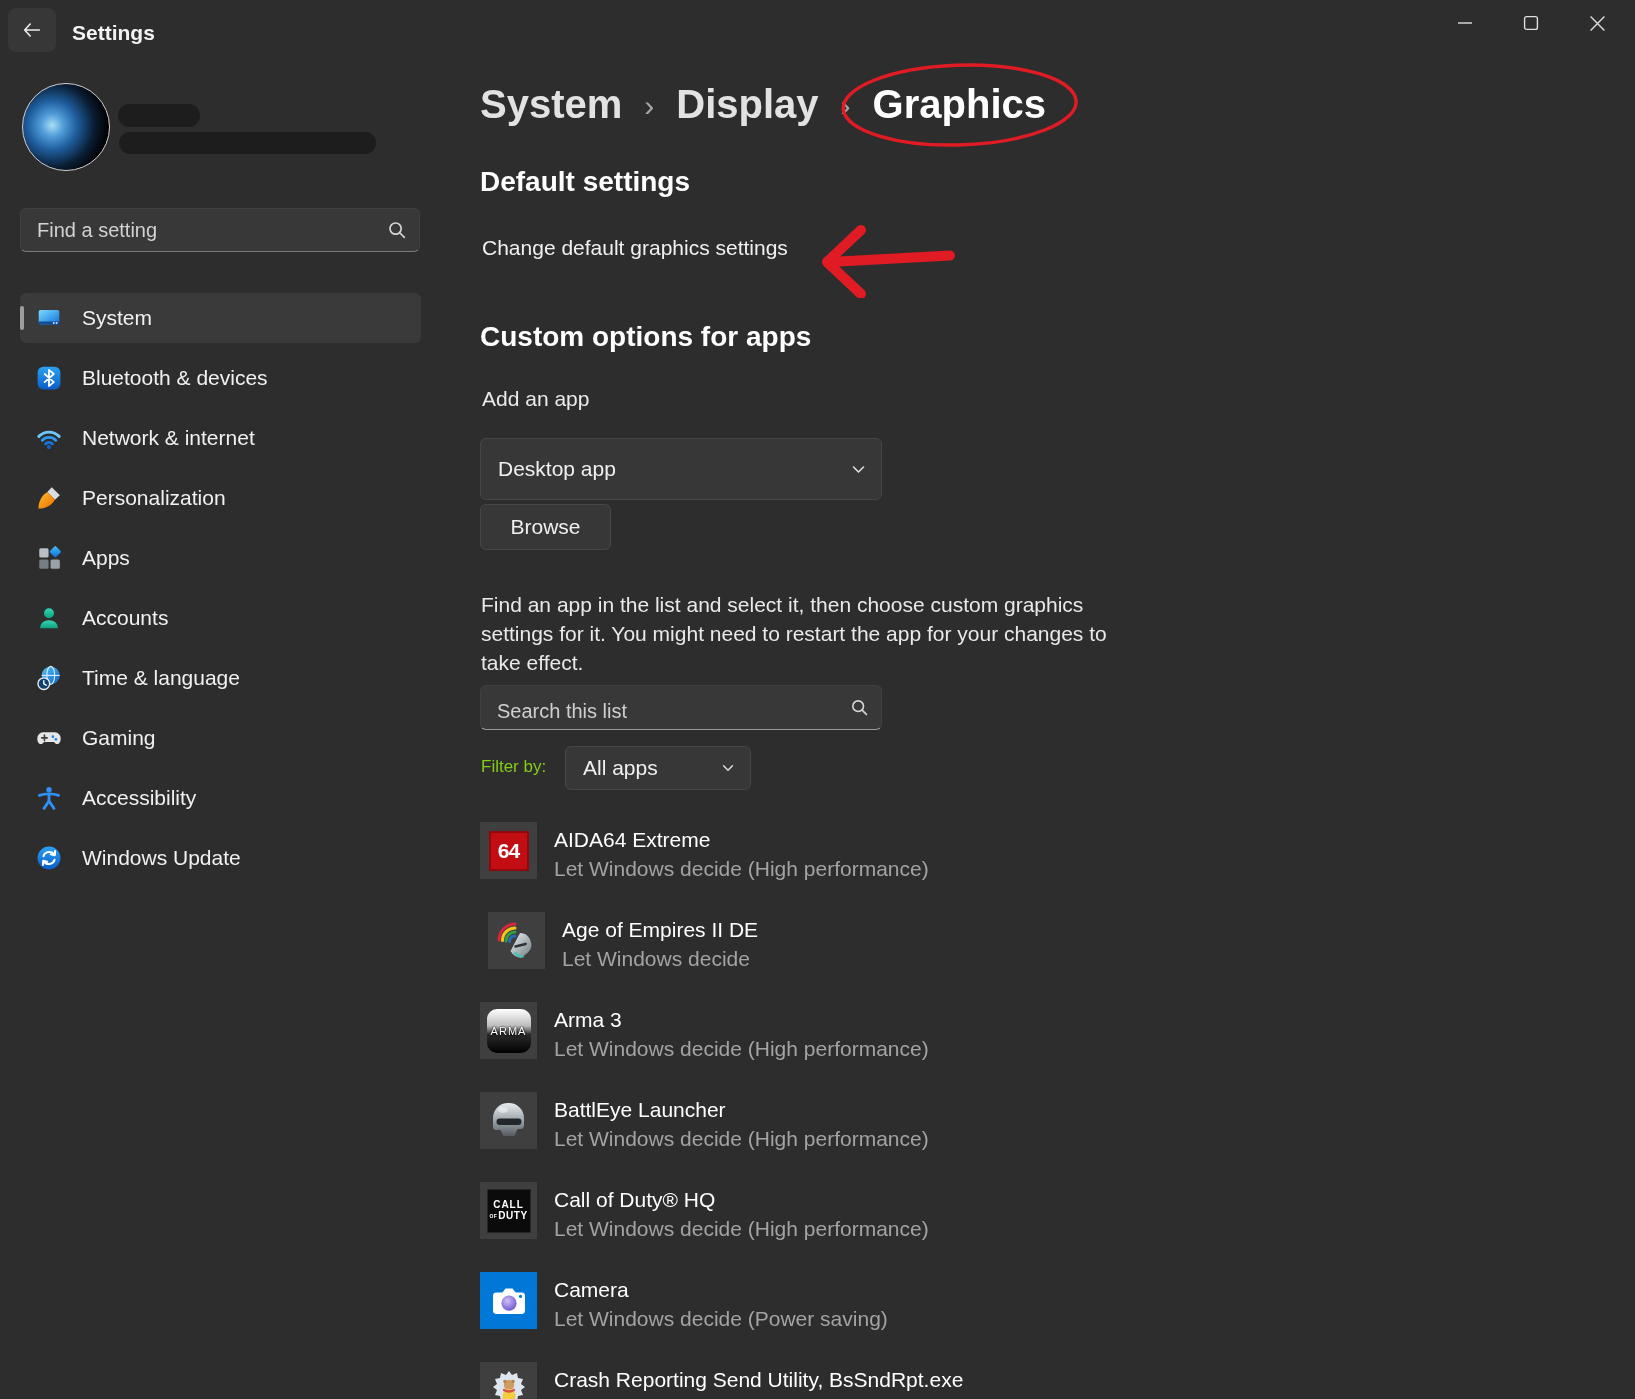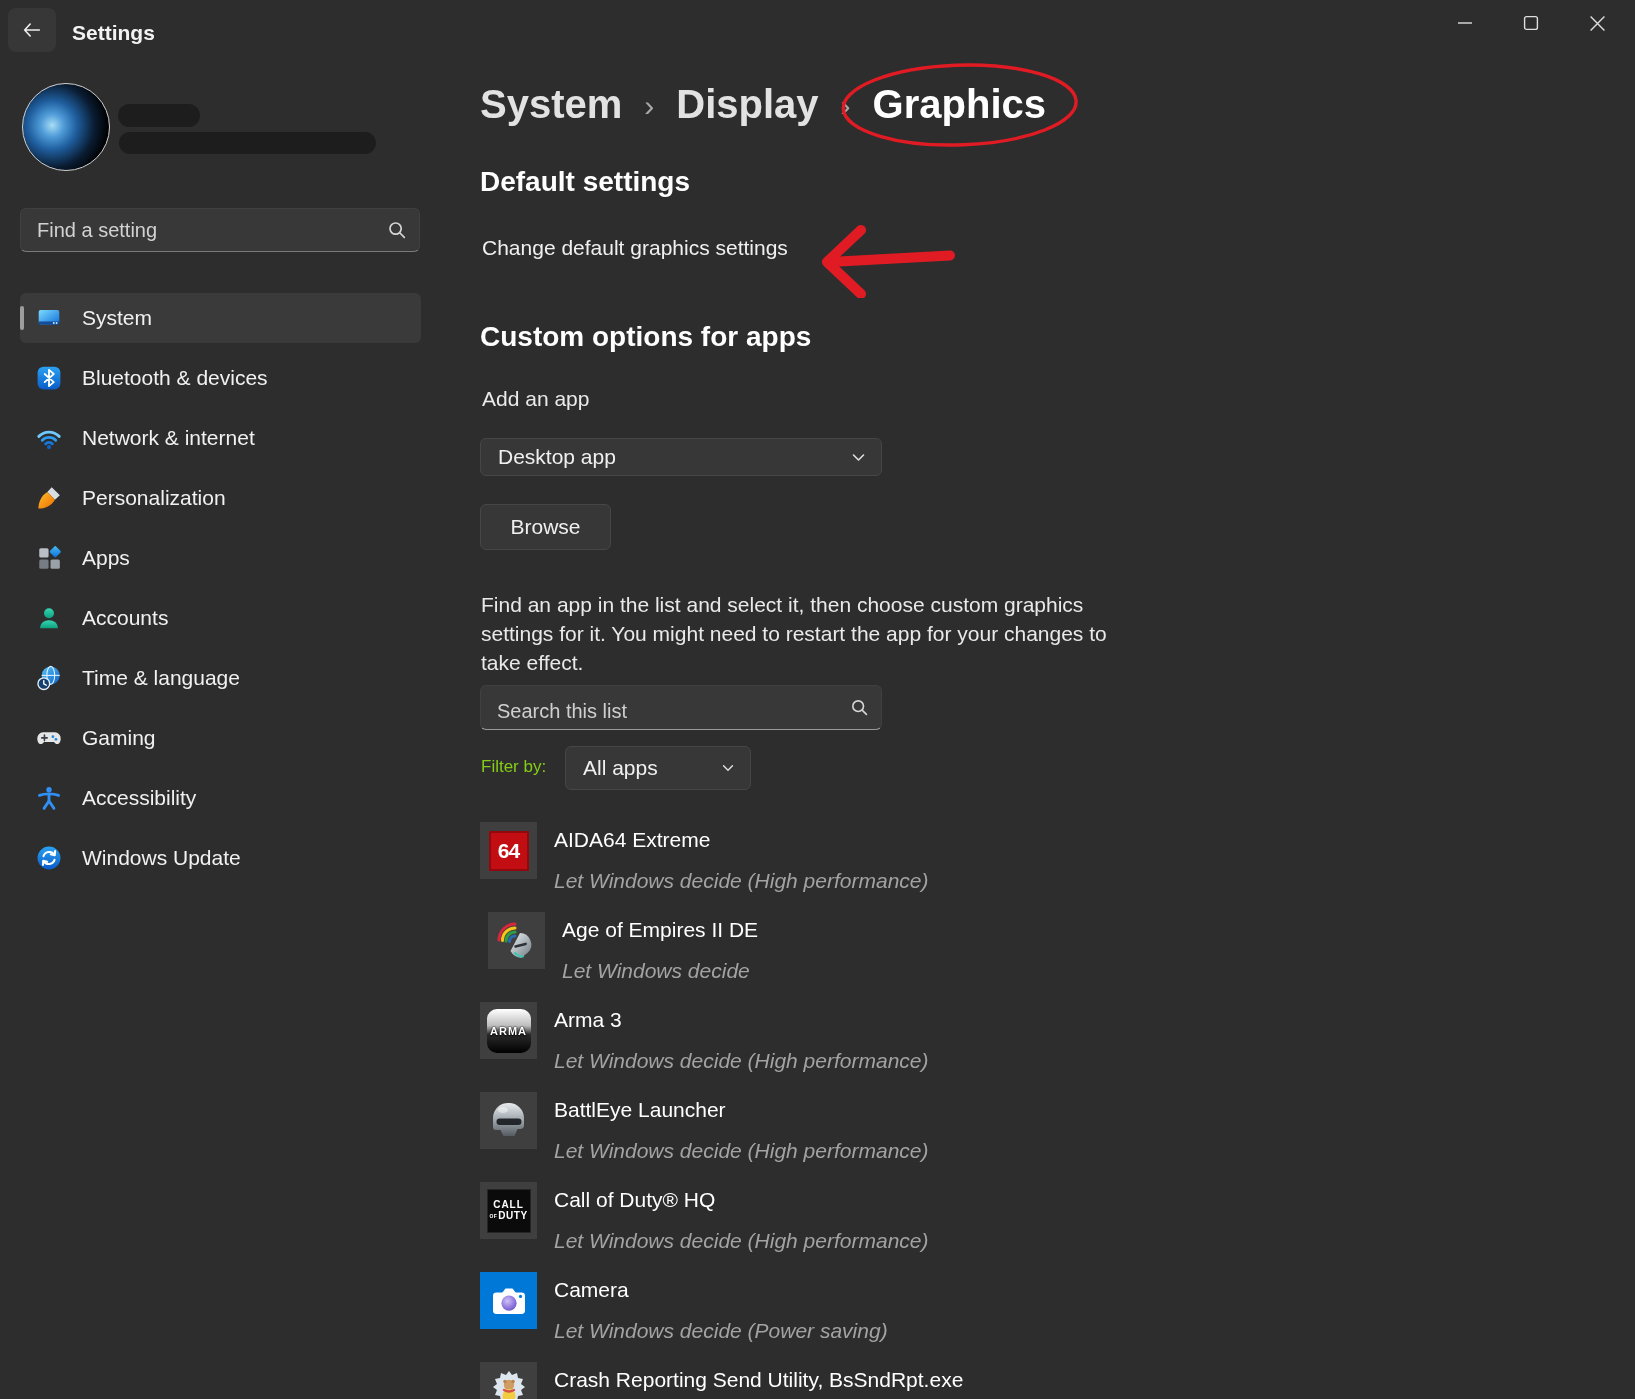--- a/index.html
+++ b/index.html
@@ -53,21 +53,21 @@
   .h-default{left:480px;top:166px;}
   .change-link{left:482px;top:236px;font-size:21px;color:#f0f0f0;cursor:pointer;}
   .red-arrow{left:792px;top:222px;width:170px;height:76px;pointer-events:none;}
 
   .h-custom{left:480px;top:321px;}
   .add-label{left:482px;top:387px;font-size:21px;color:#eaeaea;}
 
   .dropdown{background:#373737;border:1px solid #464646;border-radius:6px;box-sizing:border-box;
             display:flex;align-items:center;justify-content:space-between;
             padding:0 16px 0 17px;cursor:pointer;}
-  .dd-type{left:480px;top:438px;width:402px;height:38px;}
+  .dd-type{left:480px;top:438px;width:402px;height:62px;}
   .dd-text{font-size:21px;color:#f0f0f0;}
   .btn{background:#373737;border:1px solid #464646;border-radius:6px;box-sizing:border-box;
        display:flex;align-items:center;justify-content:center;font-size:21px;color:#f0f0f0;
        cursor:pointer;}
   .browse-btn{left:480px;top:504px;width:131px;height:46px;}
 
   .desc{left:481px;top:590px;width:628px;font-size:21px;line-height:29px;color:#e9e9e9;}
 
   .list-search{left:480px;top:685px;width:402px;height:45px;background:#383838;
                border:1px solid #404040;border-bottom:1.5px solid #9a9a9a;border-radius:6px;
@@ -78,29 +78,29 @@
 
   .filter-label{left:481px;top:757px;font-size:17px;color:#84cc16;}
   .dd-filter{left:565px;top:746px;width:186px;height:44px;}
 
   
   .app-row{left:480px;width:640px;height:80px;display:flex;cursor:pointer;}
   .app-icon{width:57px;height:57px;flex:0 0 57px;background:#3f3f3f;display:flex;
             align-items:center;justify-content:center;overflow:hidden;}
   .app-texts{margin-left:17px;padding-top:4px;}
   .app-name{font-size:21px;color:#ffffff;line-height:27px;}
-  .app-mode{font-size:21px;color:#a3a3a3;line-height:27px;margin-top:14px;font-style:italic;}
+  .app-mode{font-size:21px;color:#a3a3a3;line-height:27px;margin-top:2px;}
 
   .aida-inner{width:40px;height:40px;background:#c20d12;box-shadow:inset 0 0 0 2px #92090d;
               display:flex;align-items:center;justify-content:center;color:#fff;
               font-weight:700;font-size:21px;letter-spacing:-1px;}
   .arma-inner{width:44px;height:44px;border-radius:10px;
               background:linear-gradient(180deg,#ffffff 0%,#bdbdbd 38%,#2a2a2a 58%,#000 100%);
               display:flex;align-items:center;justify-content:center;}
-  .arma-text{font-size:11px;font-weight:700;color:#fff;text-shadow:0 1px 2px #000,0 0 2px #000;
+  .arma-text{font-size:11px;font-weight:400;color:#fff;text-shadow:0 1px 2px #000,0 0 2px #000;
              letter-spacing:1px;}
   .cod-inner{width:44px;height:44px;background:#0b0b0b;border:1px solid #262626;box-sizing:border-box;
              display:flex;flex-direction:column;align-items:center;justify-content:center;color:#fff;}
   .cod-top{font-size:10px;font-weight:700;letter-spacing:1px;line-height:11px;}
   .cod-bottom{font-size:10px;font-weight:700;letter-spacing:.5px;line-height:11px;display:flex;}
   .cod-of{font-size:5px;font-weight:700;margin-right:1px;padding-top:1px;}
   .camera-icon-bg{background:#0078d7;}
 </style>
 </head>
 <body>

